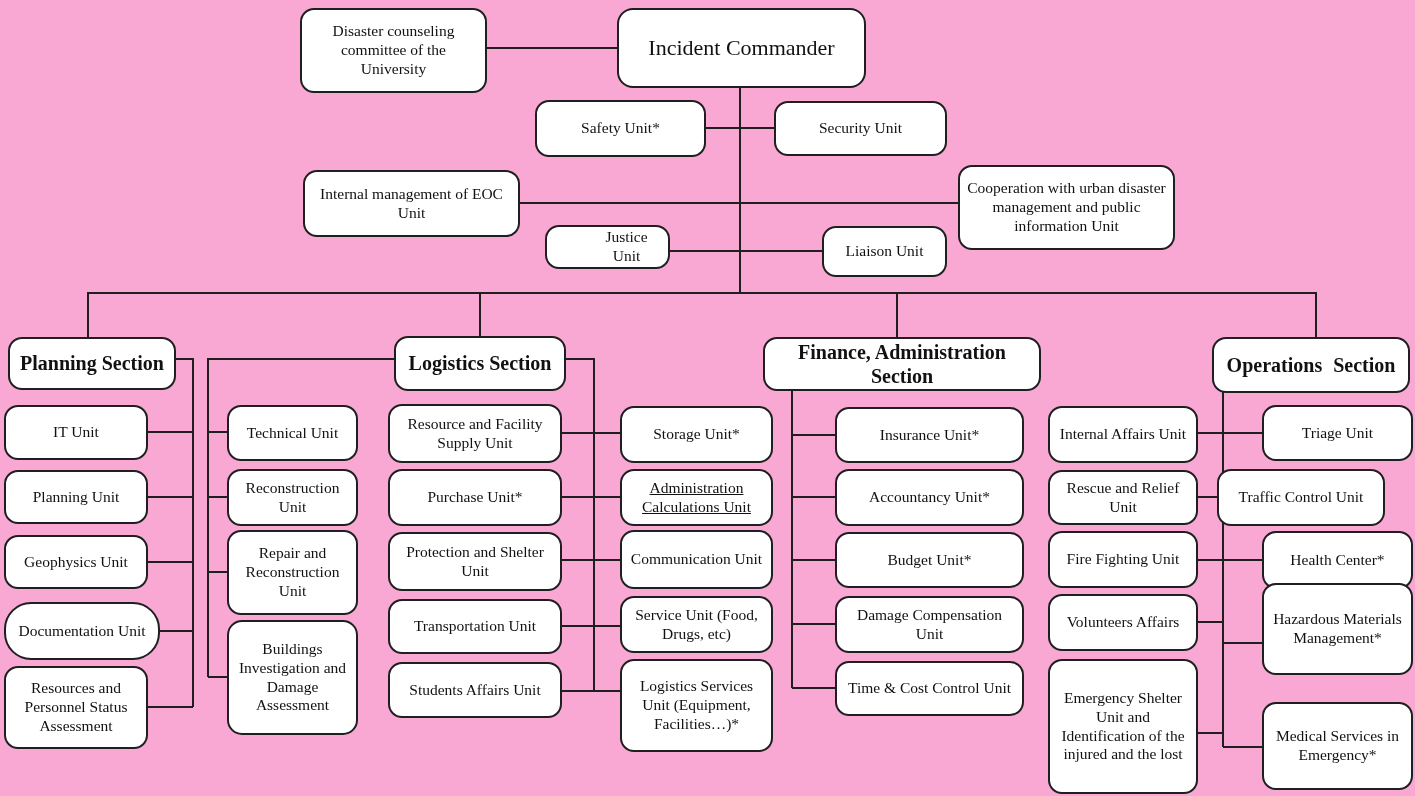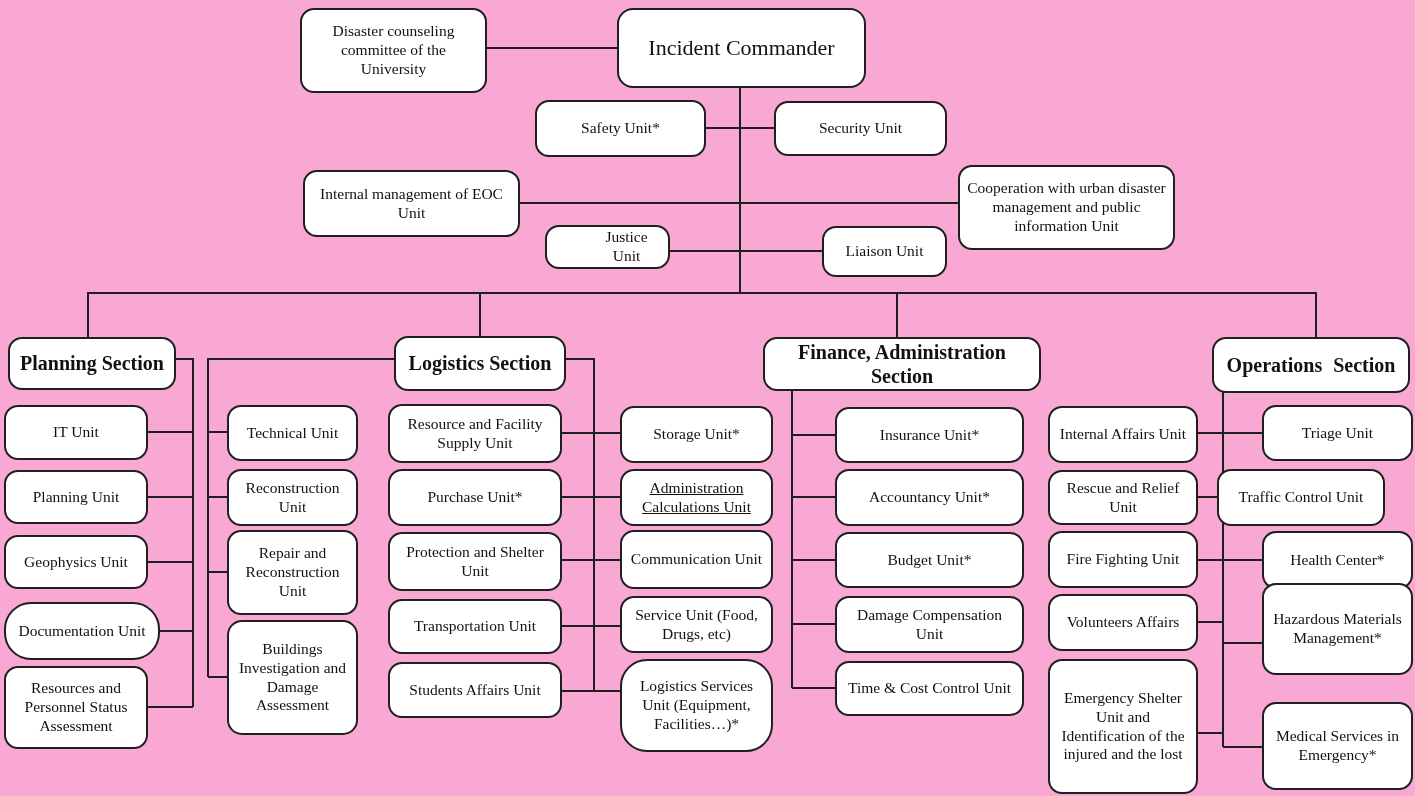--- a/index.html
+++ b/index.html
@@ -137,21 +137,21 @@
   <div class="node" style="left:388px; top:404px; width:174px; height:59px;">Resource and Facility Supply Unit</div>
   <div class="node" style="left:388px; top:469px; width:174px; height:57px;">Purchase Unit*</div>
   <div class="node" style="left:388px; top:532px; width:174px; height:59px;">Protection and Shelter Unit</div>
   <div class="node" style="left:388px; top:599px; width:174px; height:55px;">Transportation Unit</div>
   <div class="node" style="left:388px; top:662px; width:174px; height:56px;">Students Affairs Unit</div>
 
   <div class="node" style="left:620px; top:406px; width:153px; height:57px;">Storage Unit*</div>
   <div class="node" style="left:620px; top:469px; width:153px; height:57px;text-decoration:underline;">Administration Calculations Unit</div>
   <div class="node" style="left:620px; top:530px; width:153px; height:59px;">Communication Unit</div>
   <div class="node" style="left:620px; top:596px; width:153px; height:57px;">Service Unit (Food, Drugs, etc)</div>
-  <div class="node" style="left:620px; top:659px; width:153px; height:93px;border-radius:27px;">Logistics Services Unit (Equipment, Facilities…)*</div>
+  <div class="node" style="left:620px; top:659px; width:153px; height:93px;">Logistics Services Unit (Equipment, Facilities…)*</div>
 
   <div class="node" style="left:835px; top:407px; width:189px; height:56px;">Insurance Unit*</div>
   <div class="node" style="left:835px; top:469px; width:189px; height:57px;">Accountancy Unit*</div>
   <div class="node" style="left:835px; top:532px; width:189px; height:56px;">Budget Unit*</div>
   <div class="node" style="left:835px; top:596px; width:189px; height:57px;">Damage Compensation Unit</div>
   <div class="node" style="left:835px; top:661px; width:189px; height:55px;">Time &amp; Cost Control Unit</div>
 
   <div class="node" style="left:1048px; top:406px; width:150px; height:57px;">Internal Affairs Unit</div>
   <div class="node" style="left:1048px; top:470px; width:150px; height:55px;">Rescue and Relief Unit</div>
   <div class="node" style="left:1048px; top:531px; width:150px; height:57px;">Fire Fighting Unit</div>

